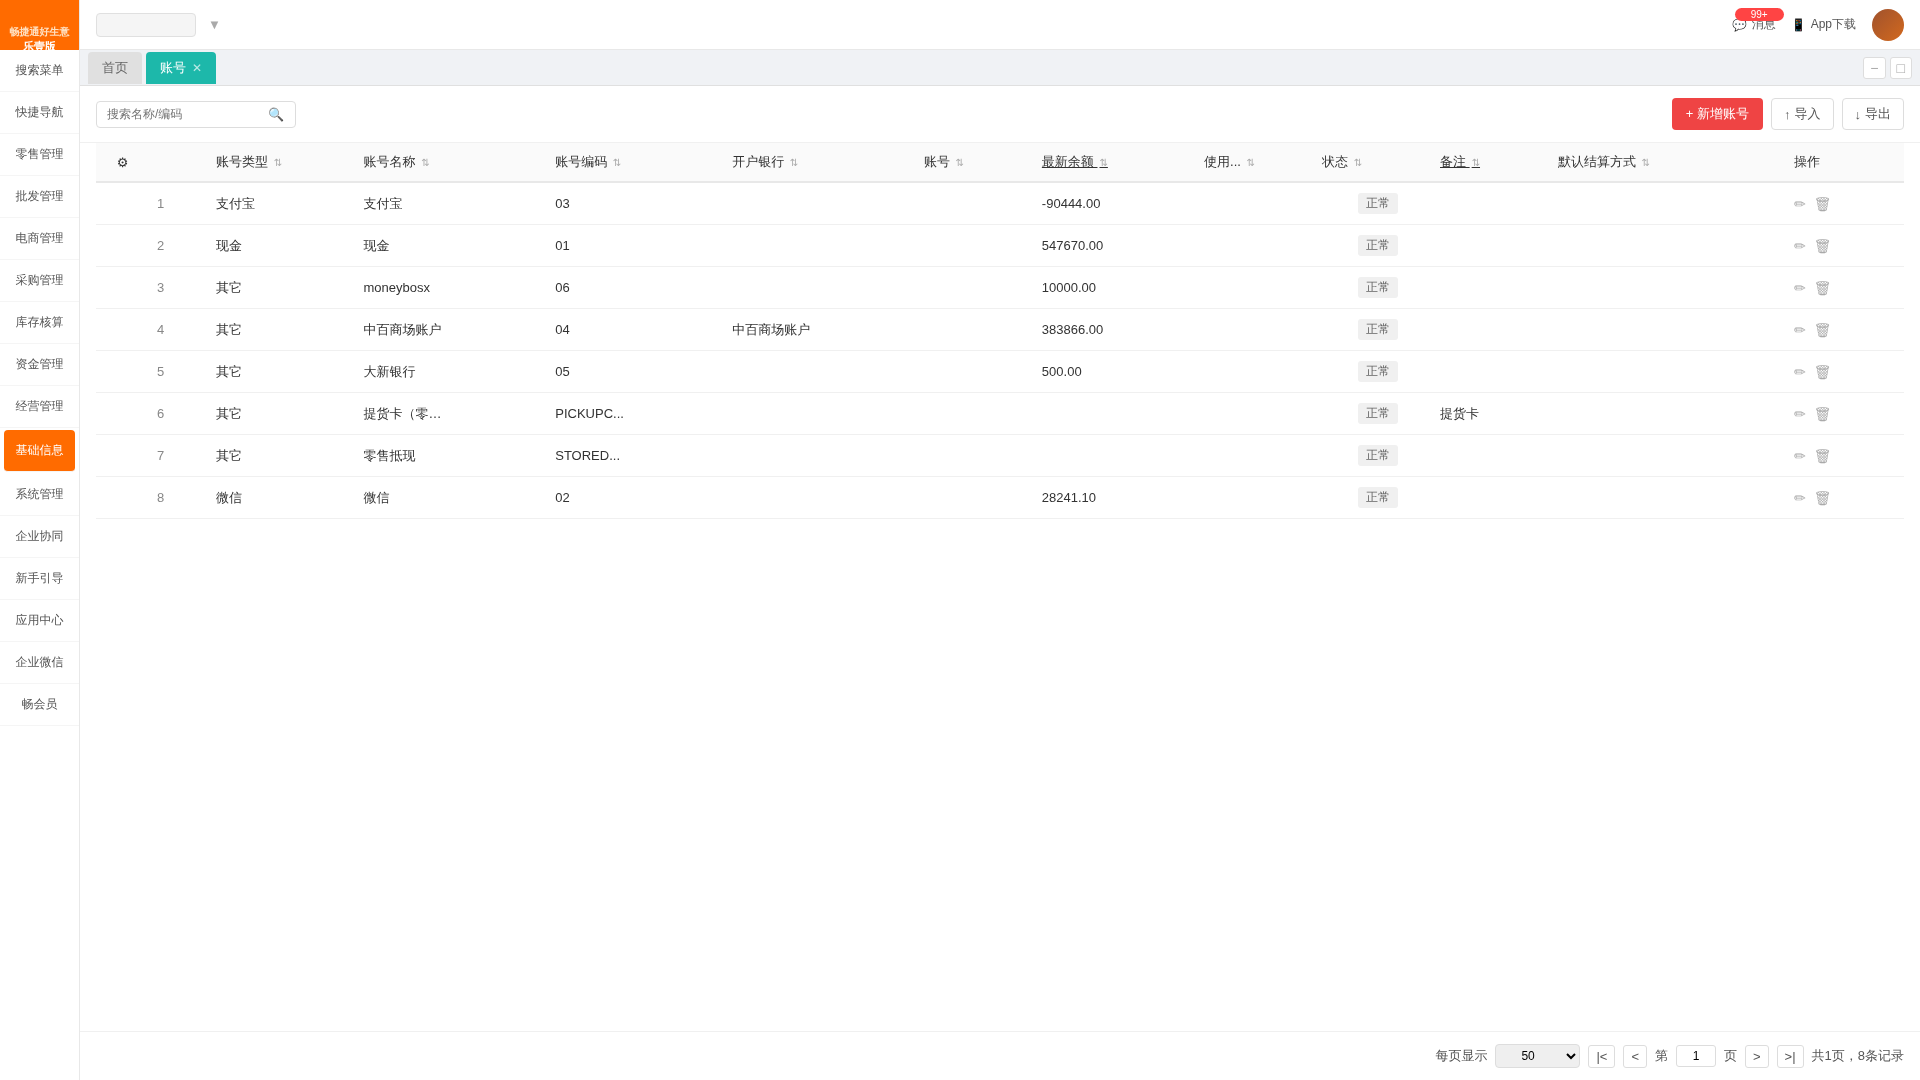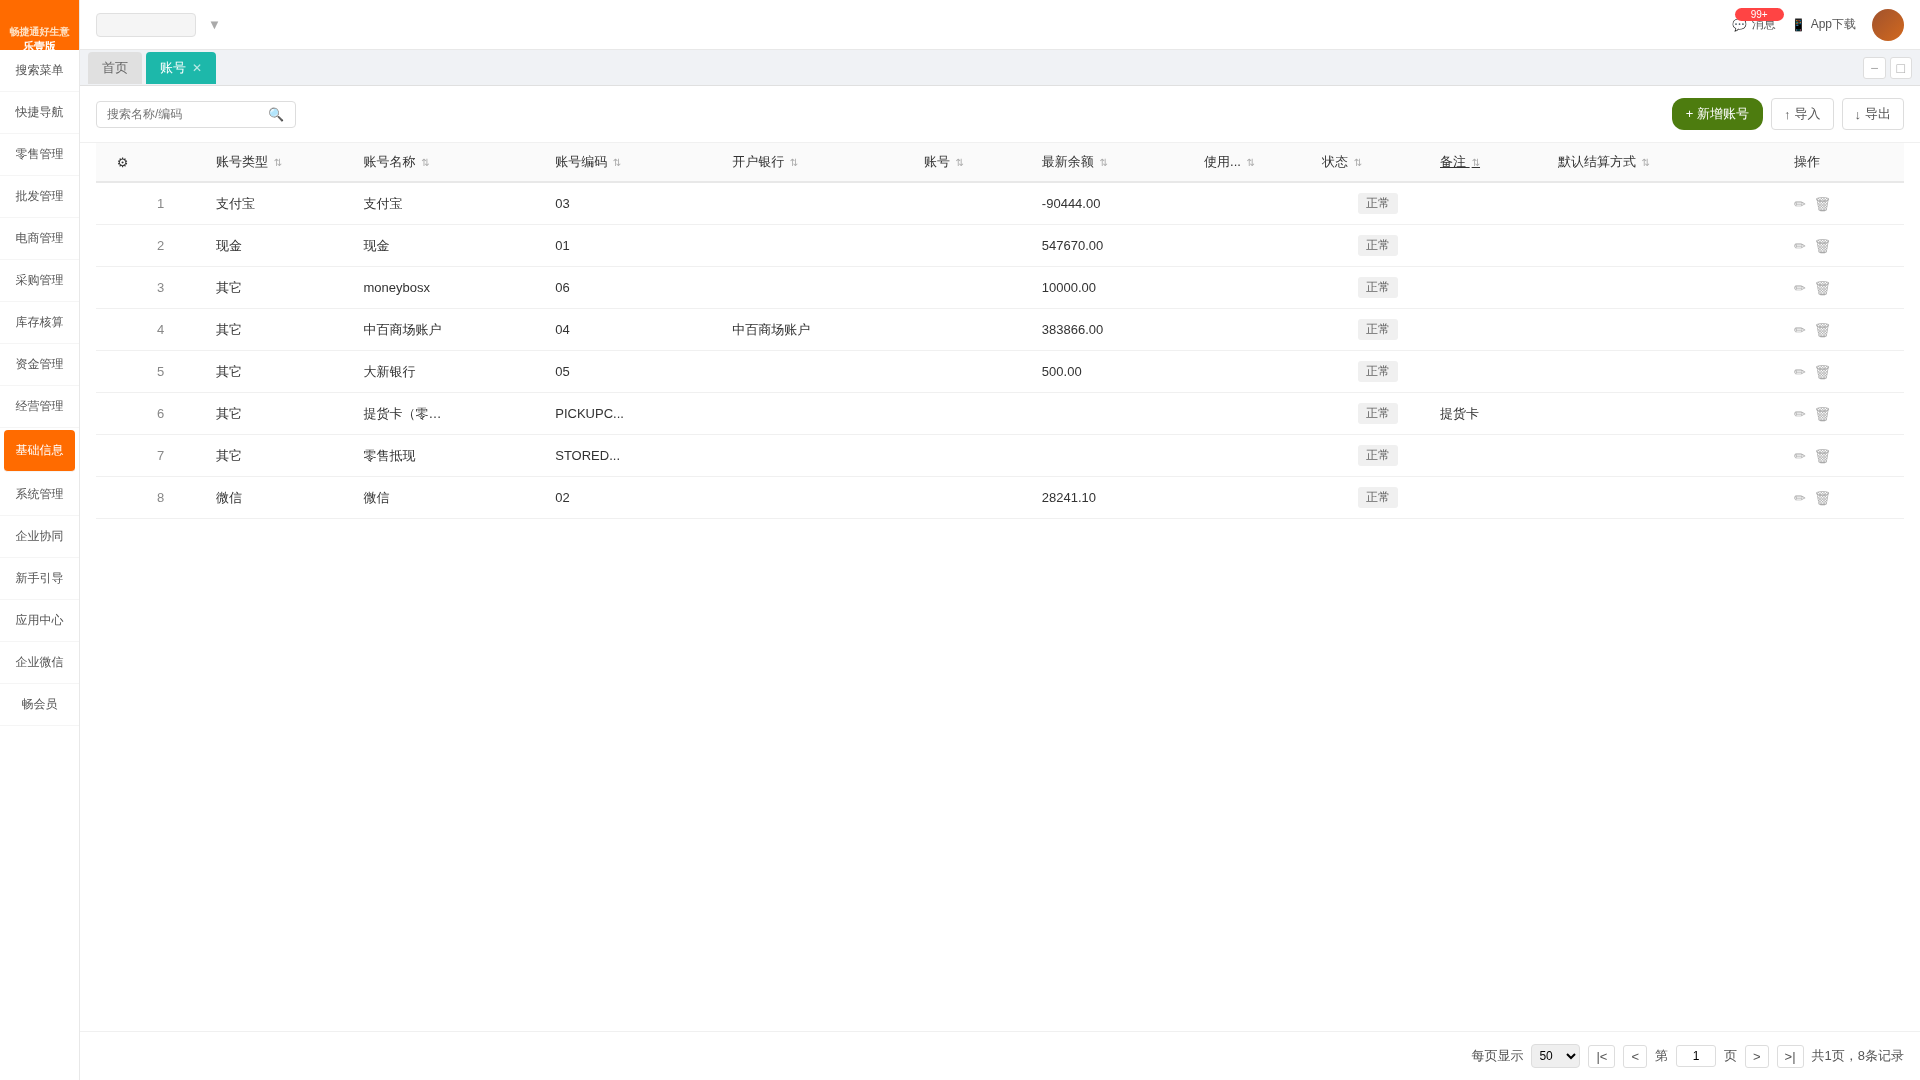--- a/index.html
+++ b/index.html
@@ -169,24 +169,24 @@
     .search-box input {
       border: none;
       outline: none;
       font-size: 12px;
       color: #999;
       width: 100%;
       background: transparent;
     }
     .toolbar-right { display: flex; align-items: center; gap: 8px; }
     .btn-primary {
-      background: #4d7c0f;
+      background: #ef4444;
       color: white;
       border: none;
-      border-radius: 12px;
+      border-radius: 4px;
       padding: 7px 14px;
       font-size: 13px;
       cursor: pointer;
       display: flex;
       align-items: center;
       gap: 4px;
     }
     .btn-secondary {
       background: white;
       color: #555;
@@ -256,21 +256,21 @@
       justify-content: flex-end;
       padding: 12px 16px;
       gap: 8px;
       border-top: 1px solid #f0f0f0;
       font-size: 13px;
       color: #555;
     }
     .page-size-select {
       border: 1px solid #ddd;
       border-radius: 4px;
-      padding: 3px 3px;
+      padding: 3px 21px;
       font-size: 12px;
     }
     .page-nav-btn {
       border: 1px solid #ddd;
       background: white;
       border-radius: 3px;
       padding: 3px 7px;
       cursor: pointer;
       color: #555;
       font-size: 13px;
@@ -384,21 +384,21 @@
           <tr>
             <th style="width:36px;">
               <div class="settings-icon-cell">⚙</div>
             </th>
             <th style="width:40px;"></th>
             <th style="width:100px;">账号类型 <span class="sort-icon">⇅</span></th>
             <th style="width:130px;">账号名称 <span class="sort-icon">⇅</span></th>
             <th style="width:120px;">账号编码 <span class="sort-icon">⇅</span></th>
             <th style="width:130px;">开户银行 <span class="sort-icon">⇅</span></th>
             <th style="width:80px;">账号 <span class="sort-icon">⇅</span></th>
-            <th style="width:110px;">最新余额 <span class="sort-icon">⇅</span></th>
+            <th style="width:110px;text-decoration:underline;">最新余额 <span class="sort-icon">⇅</span></th>
             <th style="width:80px;">使用... <span class="sort-icon">⇅</span></th>
             <th style="width:70px;">状态 <span class="sort-icon">⇅</span></th>
             <th style="width:80px;text-decoration:underline;">备注 <span class="sort-icon">⇅</span></th>
             <th style="width:160px;">默认结算方式 <span class="sort-icon">⇅</span></th>
             <th style="width:80px;">操作</th>
           </tr>
         </thead>
         <tbody id="table-body">
             <tr>
       <td></td>

